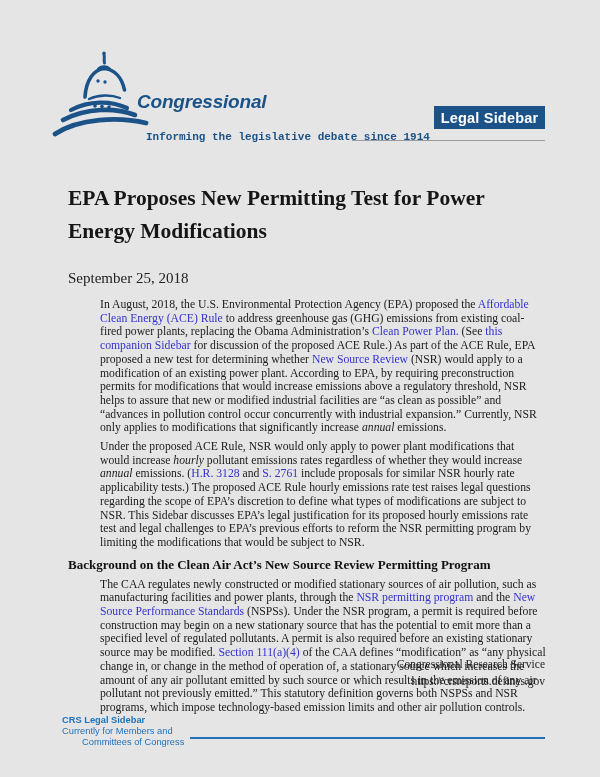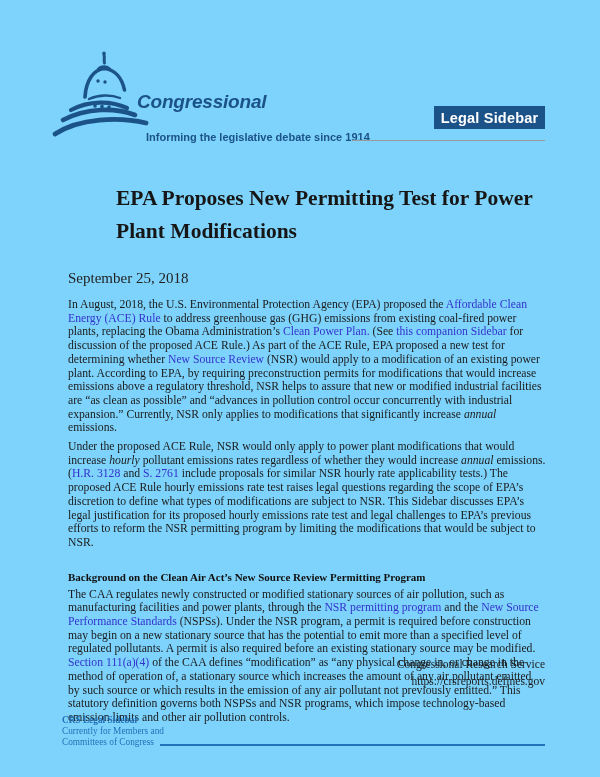--- a/index.html
+++ b/index.html
@@ -7,38 +7,38 @@
     --link-blue:#3333cc;
     --footer-blue:#2272b9;
     --rule-gray:#9b9b9b;
     --text-color:#1b1b1b;
   }
   *{margin:0;padding:0;box-sizing:border-box;}
   html,body{background:#ffffff;}
   .page{
     position:relative;
     width:600px;height:777px;
-    background:#7dd3fc;
+    background:#e5e5e5;
     overflow:hidden;
     font-family:"Liberation Serif", serif;
     color:var(--text-color);
   }
   
   .dome{position:absolute;left:48px;top:50px;width:102px;height:100px;color:var(--brand-blue);}
   .org-name{
     position:absolute;left:137px;top:93px;
     font-family:"Liberation Sans", sans-serif;
     font-weight:700;font-style:italic;
     font-size:19px;line-height:18.5px;
     letter-spacing:-0.2px;
     color:var(--brand-blue);
   }
   .tagline{
     position:absolute;left:146px;top:131px;
-    font-family:Liberation Sans, sans-serif;
+    font-family:Liberation Mono, monospace;
     font-weight:700;font-size:11px;
     color:var(--brand-blue);
     white-space:nowrap;
   }
   .tagline-rule{position:absolute;left:352px;top:140px;width:193px;height:1px;background:var(--rule-gray);}
   .badge{
     position:absolute;left:434px;top:106px;
     width:111px;height:23px;
     background:var(--brand-blue);
     color:#ffffff;
@@ -46,43 +46,42 @@
     font-weight:700;font-size:14.5px;
     display:flex;align-items:center;justify-content:center;
     letter-spacing:0.2px;
   }
   
   .doc{position:absolute;left:68px;top:182px;width:478px;}
   .doc-title{
     font-size:21.5px;font-weight:700;line-height:33px;
     color:#161616;
     margin-bottom:22px;
-    margin-left:48px;
   }
   .doc-date{font-size:15px;margin-bottom:11px;color:#222;}
-  .doc p{font-size:11.7px;line-height:13.7px;margin-bottom:5px;text-align:left;}
-  .doc h2{font-size:11px;font-weight:700;margin:21px 0 5px 0;color:#111;}
+  .doc p{font-size:11.7px;line-height:13.7px;margin-bottom:5px;text-align:left;margin-left:32px;}
+  .doc h2{font-size:13px;font-weight:700;margin:7px 0 5px 0;color:#111;}
   .link{color:var(--link-blue);cursor:pointer;}
   .em{font-style:italic;}
   
   .footer-right{
     position:absolute;right:55px;top:656px;
     text-align:right;
     font-size:11.5px;line-height:17.3px;
     color:#1d1d1d;
   }
   .footer-right .org{font-weight:400;}
   .footer-left{
     position:absolute;left:62px;top:715px;width:483px;
-    font-family:Liberation Serif, serif;
+    font-family:Liberation Sans, sans-serif;
     font-size:9.3px;line-height:11.2px;
     color:var(--footer-blue);
   }
   .footer-left .fl-title{font-weight:700;}
-  .fl-row{display:flex;align-items:flex-end;}
+  .fl-row{display:flex;align-items:flex-start;margin-left:20px;}
   .footer-rule{flex:1;height:2px;background:var(--footer-blue);margin-left:6px;margin-bottom:3px;}
 </style>
 </head>
 <body>
 
 <div class="page">
 
   <svg class="dome" viewBox="0 0 100 100" aria-hidden="true">
     <g stroke="currentColor" stroke-linecap="round" fill="none">
       <circle cx="55" cy="3.2" r="1.7" fill="currentColor" stroke="none"></circle>
@@ -104,21 +103,21 @@
   <div class="org-name">
     <div>Congressional</div>
   </div>
   <div class="tagline">Informing the legislative debate since 1914</div>
   <div class="tagline-rule"></div>
   <div class="badge">Legal Sidebar</div>
 
   <div class="doc">
     <div class="doc-title">
       <div>EPA Proposes New Permitting Test for Power</div>
-      <div>Plant Modifications</div>
+      <div>Energy Modifications</div>
     </div>
     <div class="doc-date">September 25, 2018</div>
 
     <p><span>In August, 2018, the U.S. Environmental Protection Agency (EPA) proposed the </span><span class="link">Affordable Clean Energy (ACE) Rule</span><span> to address greenhouse gas (GHG) emissions from existing coal-fired power plants, replacing the Obama Administration’s </span><span class="link">Clean Power Plan.</span><span> (See </span><span class="link">this companion Sidebar</span><span> for discussion of the proposed ACE Rule.) As part of the ACE Rule, EPA proposed a new test for determining whether </span><span class="link">New Source Review</span><span> (NSR) would apply to a modification of an existing power plant. According to EPA, by requiring preconstruction permits for modifications that would increase emissions above a regulatory threshold, NSR helps to assure that new or modified industrial facilities are “as clean as possible” and “advances in pollution control occur concurrently with industrial expansion.” Currently, NSR only applies to modifications that significantly increase </span><span class="em">annual</span><span> emissions.</span></p>
     <p><span>Under the proposed ACE Rule, NSR would only apply to power plant modifications that would increase </span><span class="em">hourly</span><span> pollutant emissions rates regardless of whether they would increase </span><span class="em">annual</span><span> emissions. (</span><span class="link">H.R. 3128</span><span> and </span><span class="link">S. 2761</span><span> include proposals for similar NSR hourly rate applicability tests.) The proposed ACE Rule hourly emissions rate test raises legal questions regarding the scope of EPA’s discretion to define what types of modifications are subject to NSR. This Sidebar discusses EPA’s legal justification for its proposed hourly emissions rate test and legal challenges to EPA’s previous efforts to reform the NSR permitting program by limiting the modifications that would be subject to NSR.</span></p>
     <h2>Background on the Clean Air Act’s New Source Review Permitting Program</h2>
     <p><span>The CAA regulates newly constructed or modified stationary sources of air pollution, such as manufacturing facilities and power plants, through the </span><span class="link">NSR permitting program</span><span> and the </span><span class="link">New Source Performance Standards</span><span> (NSPSs). Under the NSR program, a permit is required before construction may begin on a new stationary source that has the potential to emit more than a specified level of regulated pollutants. A permit is also required before an existing stationary source may be modified. </span><span class="link">Section 111(a)(4)</span><span> of the CAA defines “modification” as “any physical change in, or change in the method of operation of, a stationary source which increases the amount of any air pollutant emitted by such source or which results in the emission of any air pollutant not previously emitted.” This statutory definition governs both NSPSs and NSR programs, which impose technology-based emission limits and other air pollution controls.</span></p>
   </div>
 
   <div class="footer-right">

